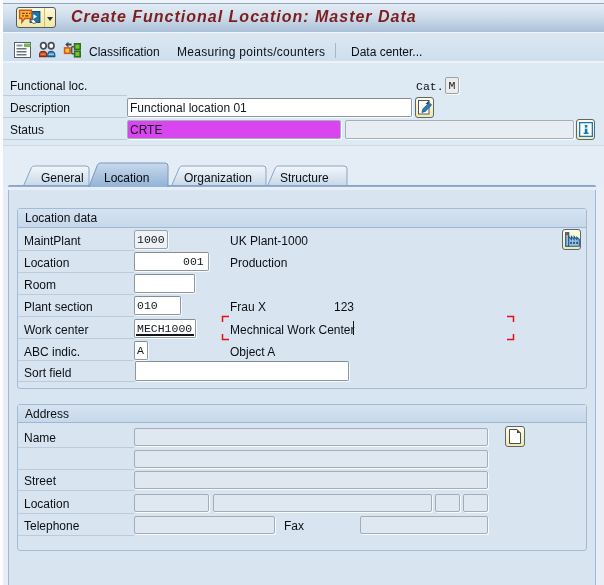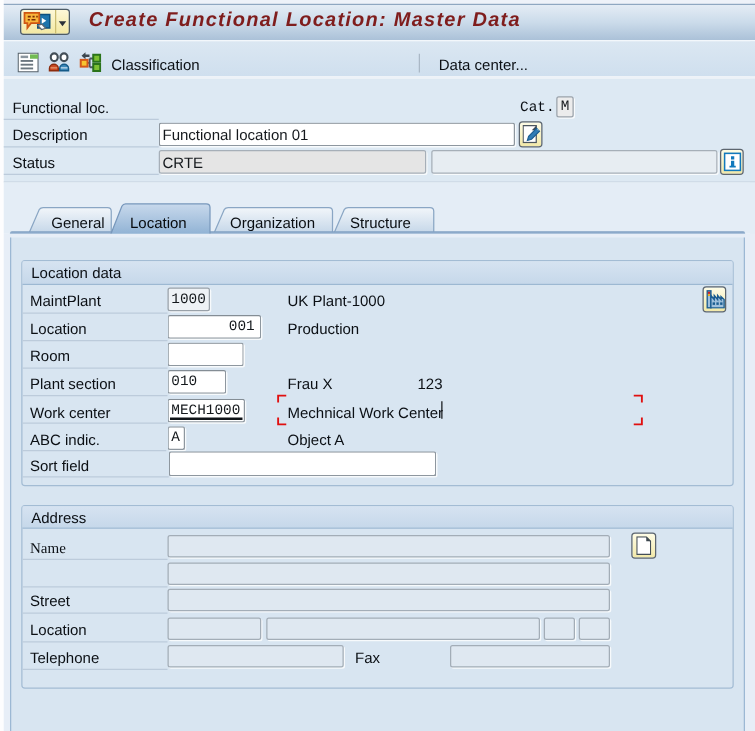--- a/index.html
+++ b/index.html
@@ -69,20 +69,21 @@
   </svg>
 
   <svg class="abs" style="left:61px;top:41px;" width="20" height="18" viewBox="0 0 20 18">
     <path d="M10.7 5.8 v7 M10.7 5.8 h2.8 M10.7 12.8 h2.8 M8.9 9.3 h1.8" stroke="#4a555e" stroke-width="1.5" fill="none"></path>
     <path d="M4.2 3.6 L7.4 0.8 V2.6 H10.6 V4.6 H7.4 V6.4 Z" fill="#3c464e"></path>
     <rect x="3.6" y="6.9" width="5.4" height="5.4" fill="#f8c430" stroke="#d4581a" stroke-width="1.6"></rect>
     <rect x="13.6" y="2.8" width="5.6" height="5.6" fill="#7cc032" stroke="#2a731a" stroke-width="1.6"></rect>
     <rect x="13.6" y="10.2" width="5.6" height="5.6" fill="#7cc032" stroke="#2a731a" stroke-width="1.6"></rect>
   </svg>
   <div class="lbl" style="left:89px;top:45px;">Classification</div>
+  <div class="lbl" style="left:177px;top:45px;letter-spacing:0.3px;">Measuring points/counters</div>
   <div class="abs" style="left:335px;top:43px;width:1px;height:15px;background:#aab8c6;"></div>
   <div class="lbl" style="left:351px;top:45px;">Data center...</div>
 
   <div class="abs" style="left:3px;top:63px;width:601px;height:83px;background:#dde9f3;"></div>
   <div class="line" style="left:3px;top:95px;width:124px;"></div>
   <div class="line" style="left:3px;top:117px;width:124px;"></div>
   <div class="line" style="left:3px;top:139px;width:124px;"></div>
   <div class="lbl" style="left:10px;top:79px;text-align:center;">Functional loc.</div>
   <div class="lbl" style="left:416px;top:80px;font-family:'Liberation Mono',monospace;font-size:11.5px;">Cat.</div>
   <div class="inp" style="left:445px;top:77px;width:14px;height:17px;background:#ececec;border-color:#9aa2aa;text-align:center;padding-left:0;padding-top:1px;">M</div>
@@ -91,21 +92,21 @@
   <div class="inp sans" style="left:127px;top:98px;width:285px;height:19px;">Functional location 01</div>
   <div class="ybtn" style="left:415px;top:97px;width:19px;height:21px;"></div>
   <svg class="abs" style="left:418px;top:100px;" width="15" height="15" viewBox="0 0 15 15">
     <rect x="0.5" y="0.5" width="10.5" height="13.5" fill="#fff" stroke="#4c565f"></rect>
     <path d="M11 0.5 l0 3.6 l-3.6 0 Z" fill="#3c464e"></path>
     <path d="M11.2 2.6 L13.6 5 L7.2 11.4 L3.9 12.4 L4.9 9 Z" fill="#2f7cb5" stroke="#1b5d91" stroke-width="0.9"></path>
     <path d="M11.9 3.3 L12.9 4.3" stroke="#9cc4de" stroke-width="0.9"></path>
   </svg>
 
   <div class="lbl" style="left:10px;top:123px;">Status</div>
-  <div class="inp sans" style="left:127px;top:120px;width:214px;height:19px;background:#e5e5e5;border-color:#a6afb8;">CRTE</div>
+  <div class="inp sans" style="left:127px;top:120px;width:214px;height:19px;background:#d946ef;border-color:#a6afb8;">CRTE</div>
   <div class="inp" style="left:345px;top:120px;width:229px;height:19px;background:#e7edf2;border-color:#a6afb8;"></div>
   <div class="ybtn" style="left:576px;top:119px;width:19px;height:21px;"></div>
   <svg class="abs" style="left:579px;top:122px;" width="14" height="15" viewBox="0 0 14 15">
     <rect x="0.5" y="0.5" width="13" height="14" fill="#fff" stroke="#1179bc" stroke-width="1.6"></rect>
     <rect x="5.8" y="3" width="2.6" height="2.6" fill="#1179bc"></rect>
     <rect x="5.8" y="6.6" width="2.6" height="4.4" fill="#1179bc"></rect>
     <rect x="4.6" y="10.6" width="5" height="1.4" fill="#1179bc"></rect>
   </svg>
 
   <div class="abs" style="left:3px;top:145px;width:601px;height:1px;background:#ccd8e5;"></div>
@@ -203,21 +204,21 @@
   <div class="gbox" style="left:17px;top:404px;width:570px;height:147px;"></div>
   <div class="gtitle" style="left:18px;top:405px;width:568px;height:18px;"></div>
   <div class="lbl" style="left:25px;top:407px;">Address</div>
 
   <div class="line" style="left:18px;top:447px;width:116px;"></div>
   <div class="line" style="left:18px;top:469px;width:116px;"></div>
   <div class="line" style="left:18px;top:490px;width:116px;"></div>
   <div class="line" style="left:18px;top:513px;width:116px;"></div>
   <div class="line" style="left:18px;top:535px;width:116px;"></div>
 
-  <div class="lbl" style="left:24px;top:431px;font-family:Liberation Serif, serif;">Name</div>
+  <div class="lbl" style="left:24px;top:431px;">Name</div>
   <div class="inp ro" style="left:134px;top:428px;width:354px;height:18px;"></div>
   <div class="ybtn" style="left:505px;top:426px;width:20px;height:21px;"></div>
   <svg class="abs" style="left:509px;top:429px;" width="12" height="15" viewBox="0 0 12 15">
     <path d="M0.5 0.5 H8 L11.5 4 V14.5 H0.5 Z" fill="#fff" stroke="#444e57"></path>
     <path d="M8 0.5 V4 H11.5 Z" fill="#3c464e"></path>
   </svg>
 
   <div class="inp ro" style="left:134px;top:450px;width:354px;height:18px;"></div>
 
   <div class="lbl" style="left:24px;top:474px;">Street</div>

